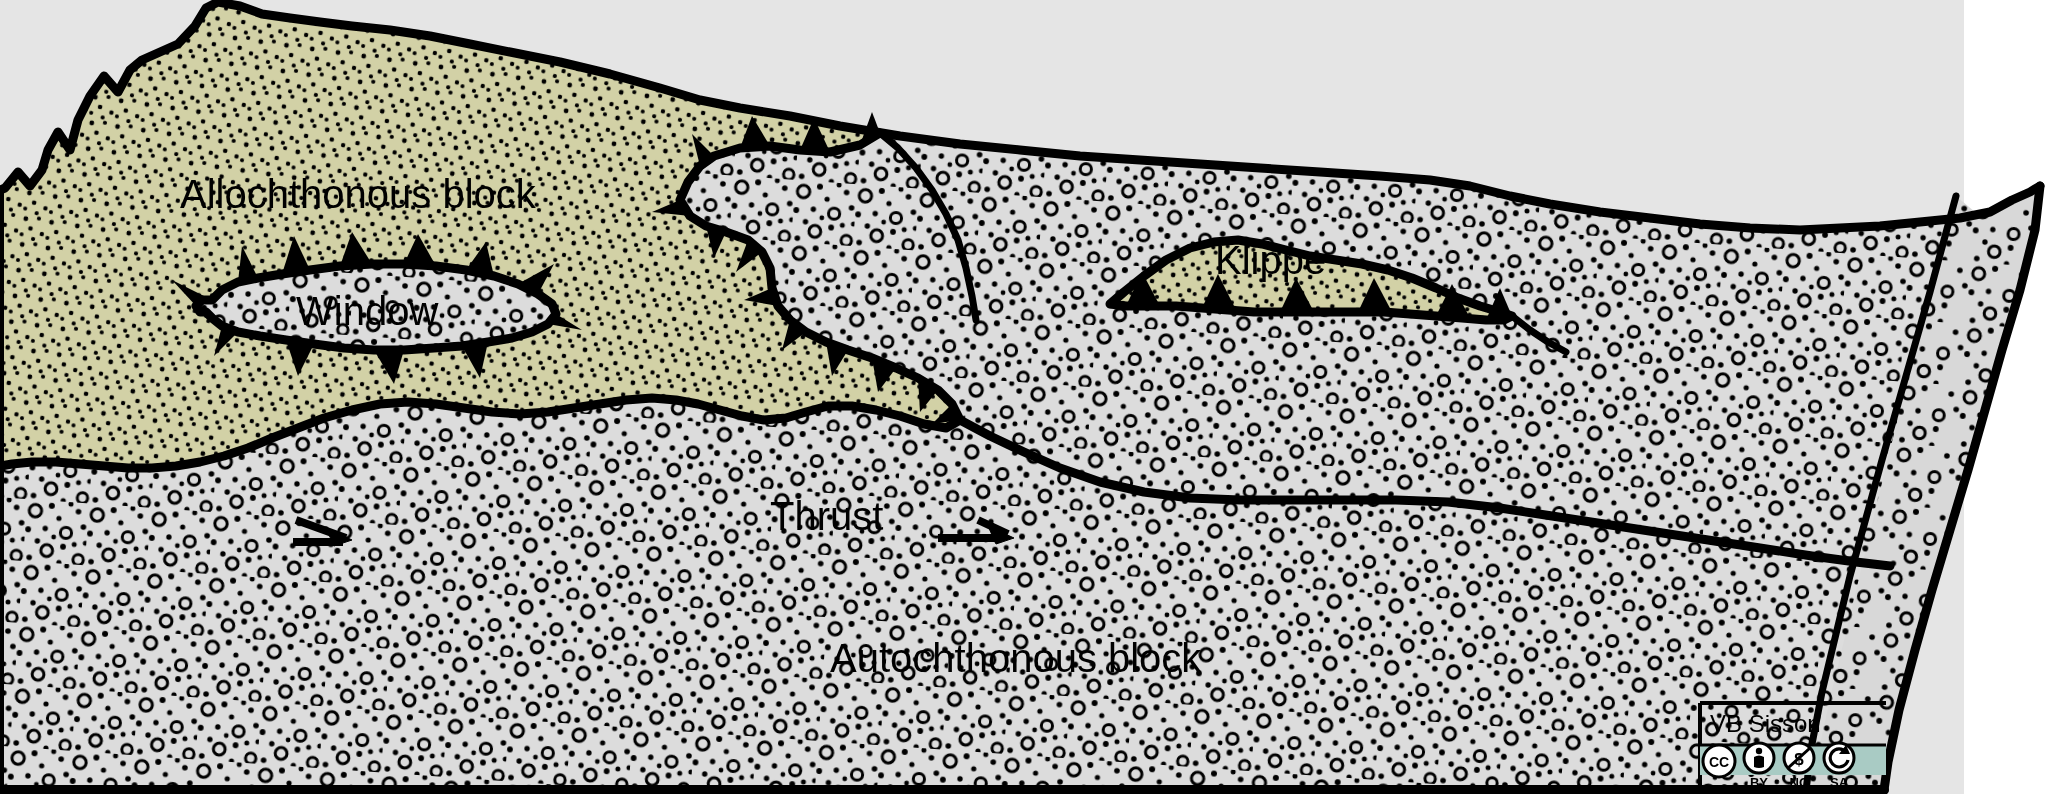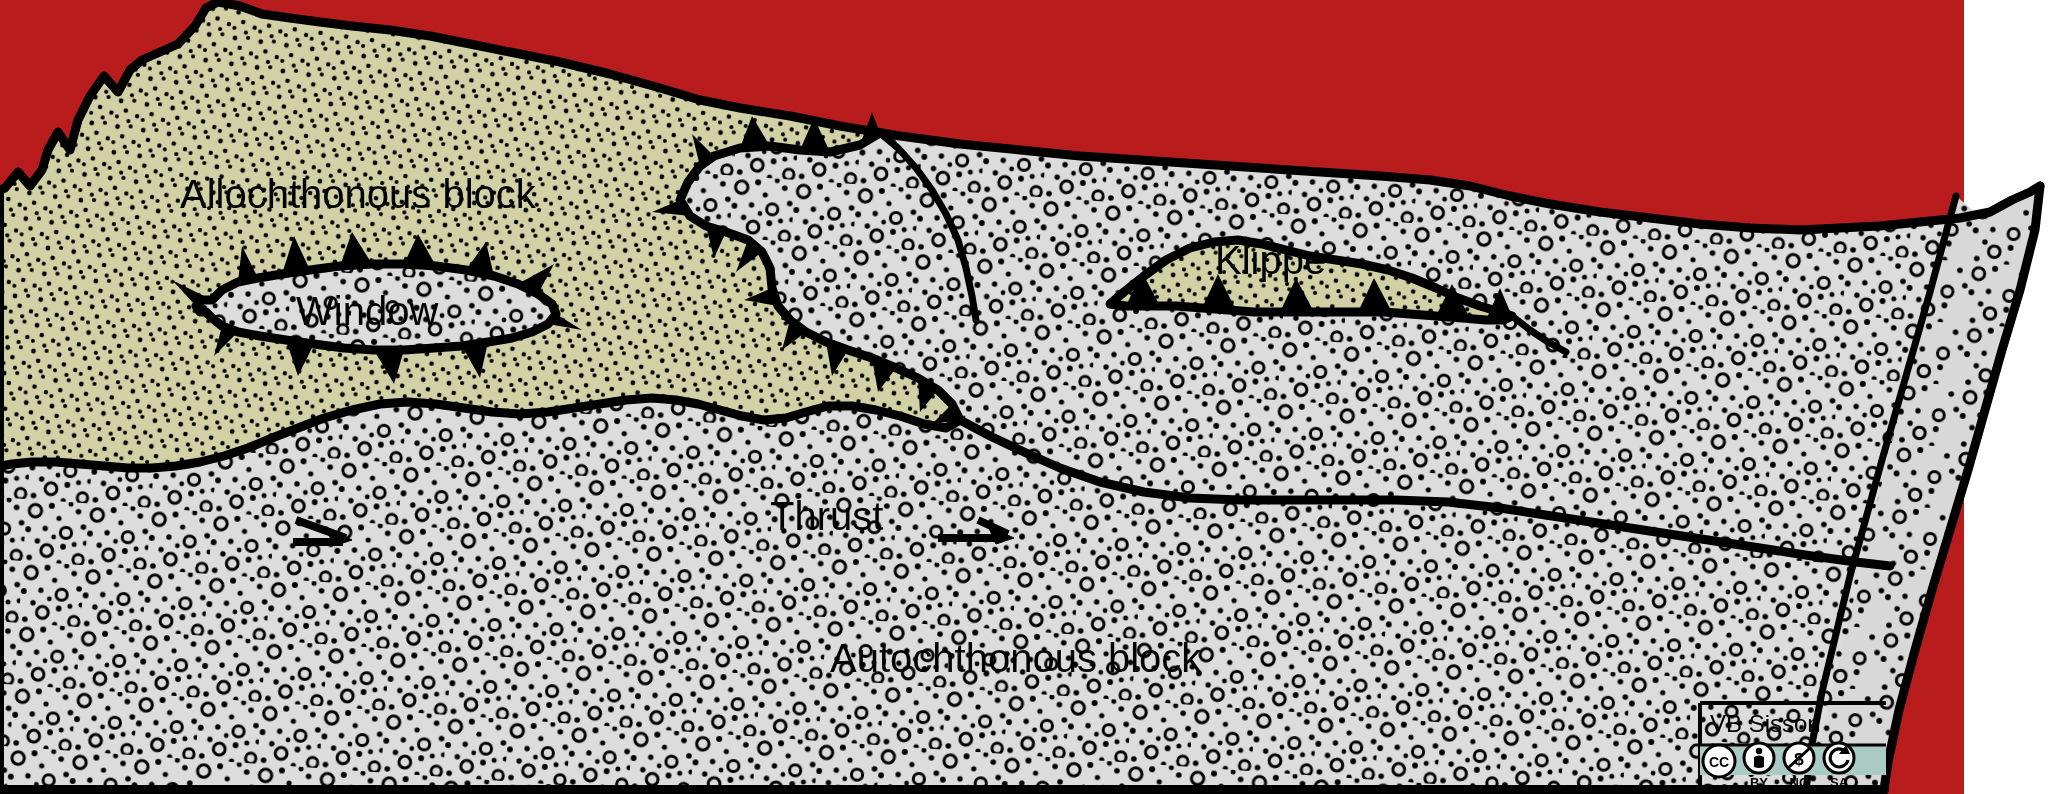--- a/index.html
+++ b/index.html
@@ -1,19 +1,19 @@
 <!DOCTYPE html>
 <html><head>
 <meta charset="utf-8">
 <title>Thrust Fault Block Diagram</title>
 <style>
   html,body{margin:0;padding:0;background:#ffffff;}
   body{width:2048px;height:794px;overflow:hidden;
        font-family:"Liberation Sans","DejaVu Sans",sans-serif;}
-  #stage{position:relative;width:1964px;height:794px;background:#b91c1c;}
+  #stage{position:relative;width:1964px;height:794px;background:#e5e5e5;}
   svg#diagram{position:absolute;left:0;top:0;width:2048px;height:794px;display:block;}
   .lbl{font-family:"Liberation Sans","DejaVu Sans",sans-serif;fill:#000;}
   .lbl-big{font-size:40px;}
   .lbl-attr{font-size:24px;}
   .lbl-cc{font-size:13px;font-weight:bold;}
 </style>
 </head>
 <body>
 
 <div id="stage">

